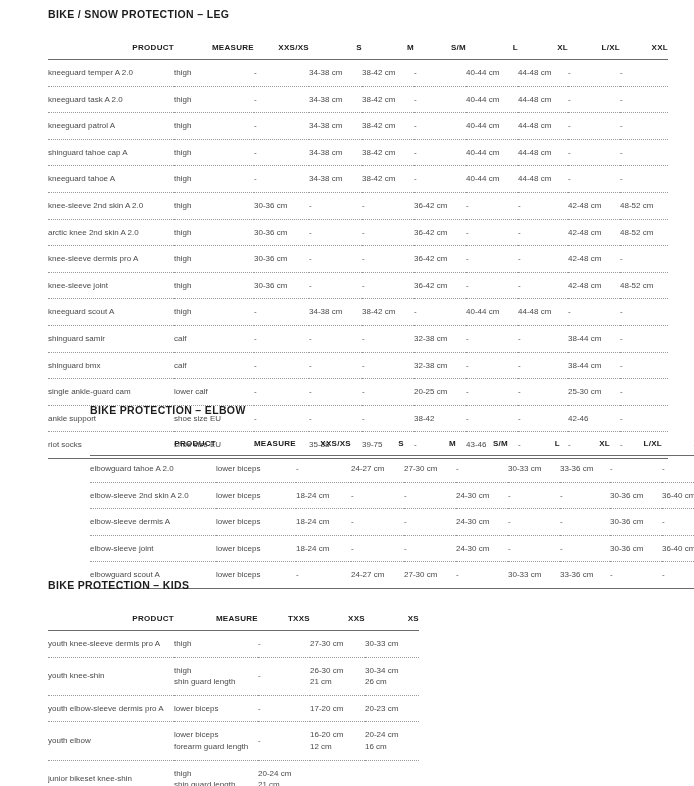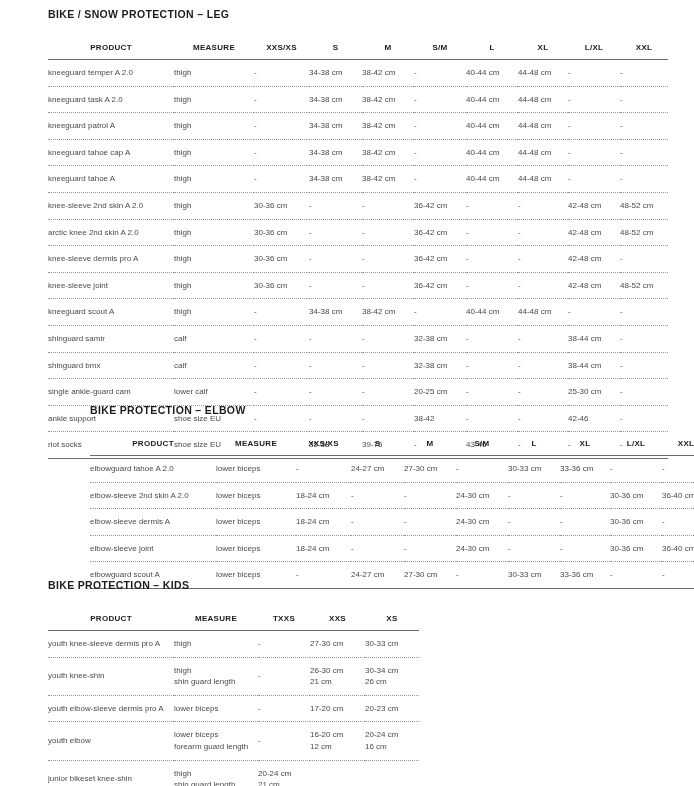--- a/index.html
+++ b/index.html
@@ -39,21 +39,21 @@
     table-layout: fixed;
   }
   table.kids-table {
     width: 371px;
   }
   thead th {
     font-size: 8px;
     font-weight: bold;
     letter-spacing: 0.3px;
     color: #1c1c1c;
-    text-align: center;
+    text-align: right;
     padding: 0 0 7px 0;
     vertical-align: bottom;
     border-bottom: 1.6px solid #6b6b6b;
     white-space: nowrap;
   }
   tbody td {
     font-size: 8px;
     color: #4a4a4a;
     text-align: left;
     padding: 7px 0 7px 0;
@@ -157,21 +157,21 @@
             <td>-</td>
             <td>34-38 cm</td>
             <td>38-42 cm</td>
             <td>-</td>
             <td>40-44 cm</td>
             <td>44-48 cm</td>
             <td>-</td>
             <td>-</td>
           </tr>
           <tr>
-            <td>kneeguard tahoe cap A</td>
+            <td>shinguard tahoe cap A</td>
             <td>thigh</td>
             <td>-</td>
             <td>34-38 cm</td>
             <td>38-42 cm</td>
             <td>-</td>
             <td>40-44 cm</td>
             <td>44-48 cm</td>
             <td>-</td>
             <td>-</td>
           </tr>

